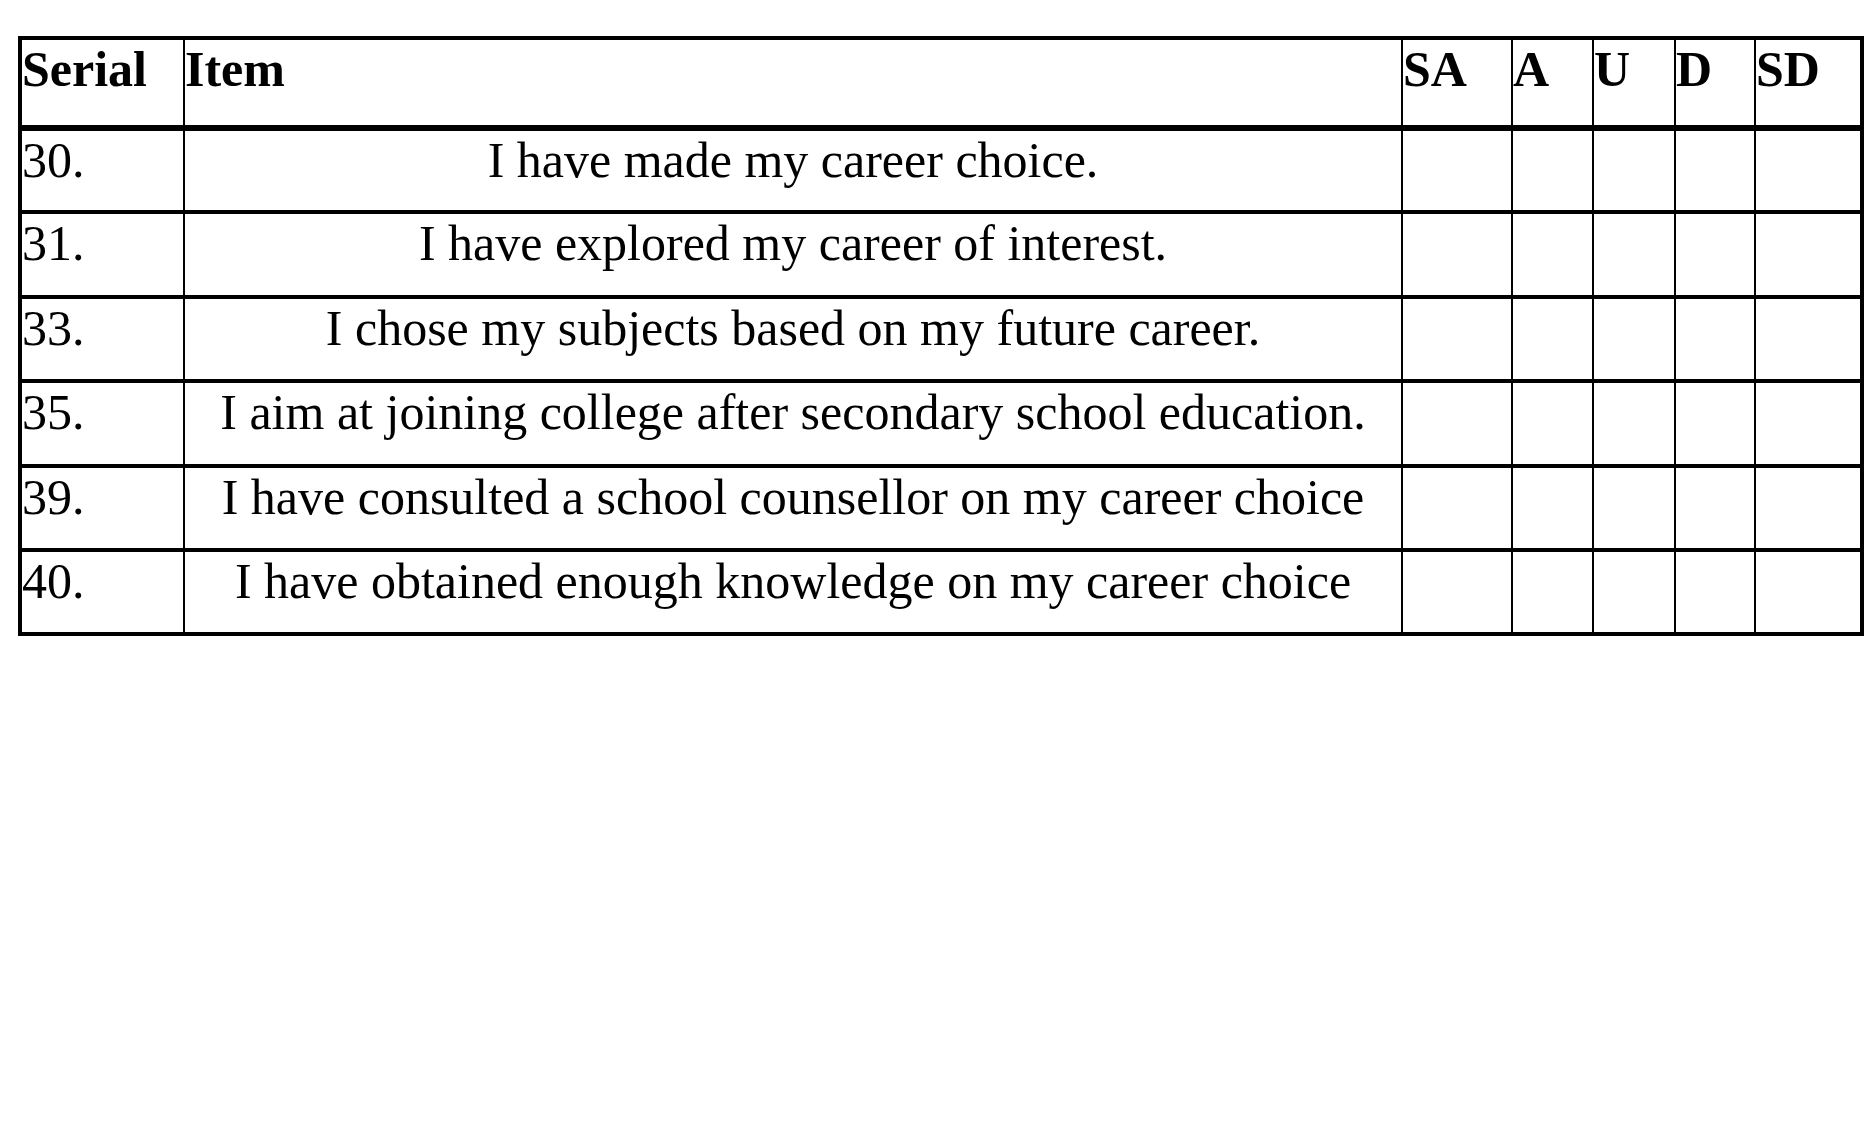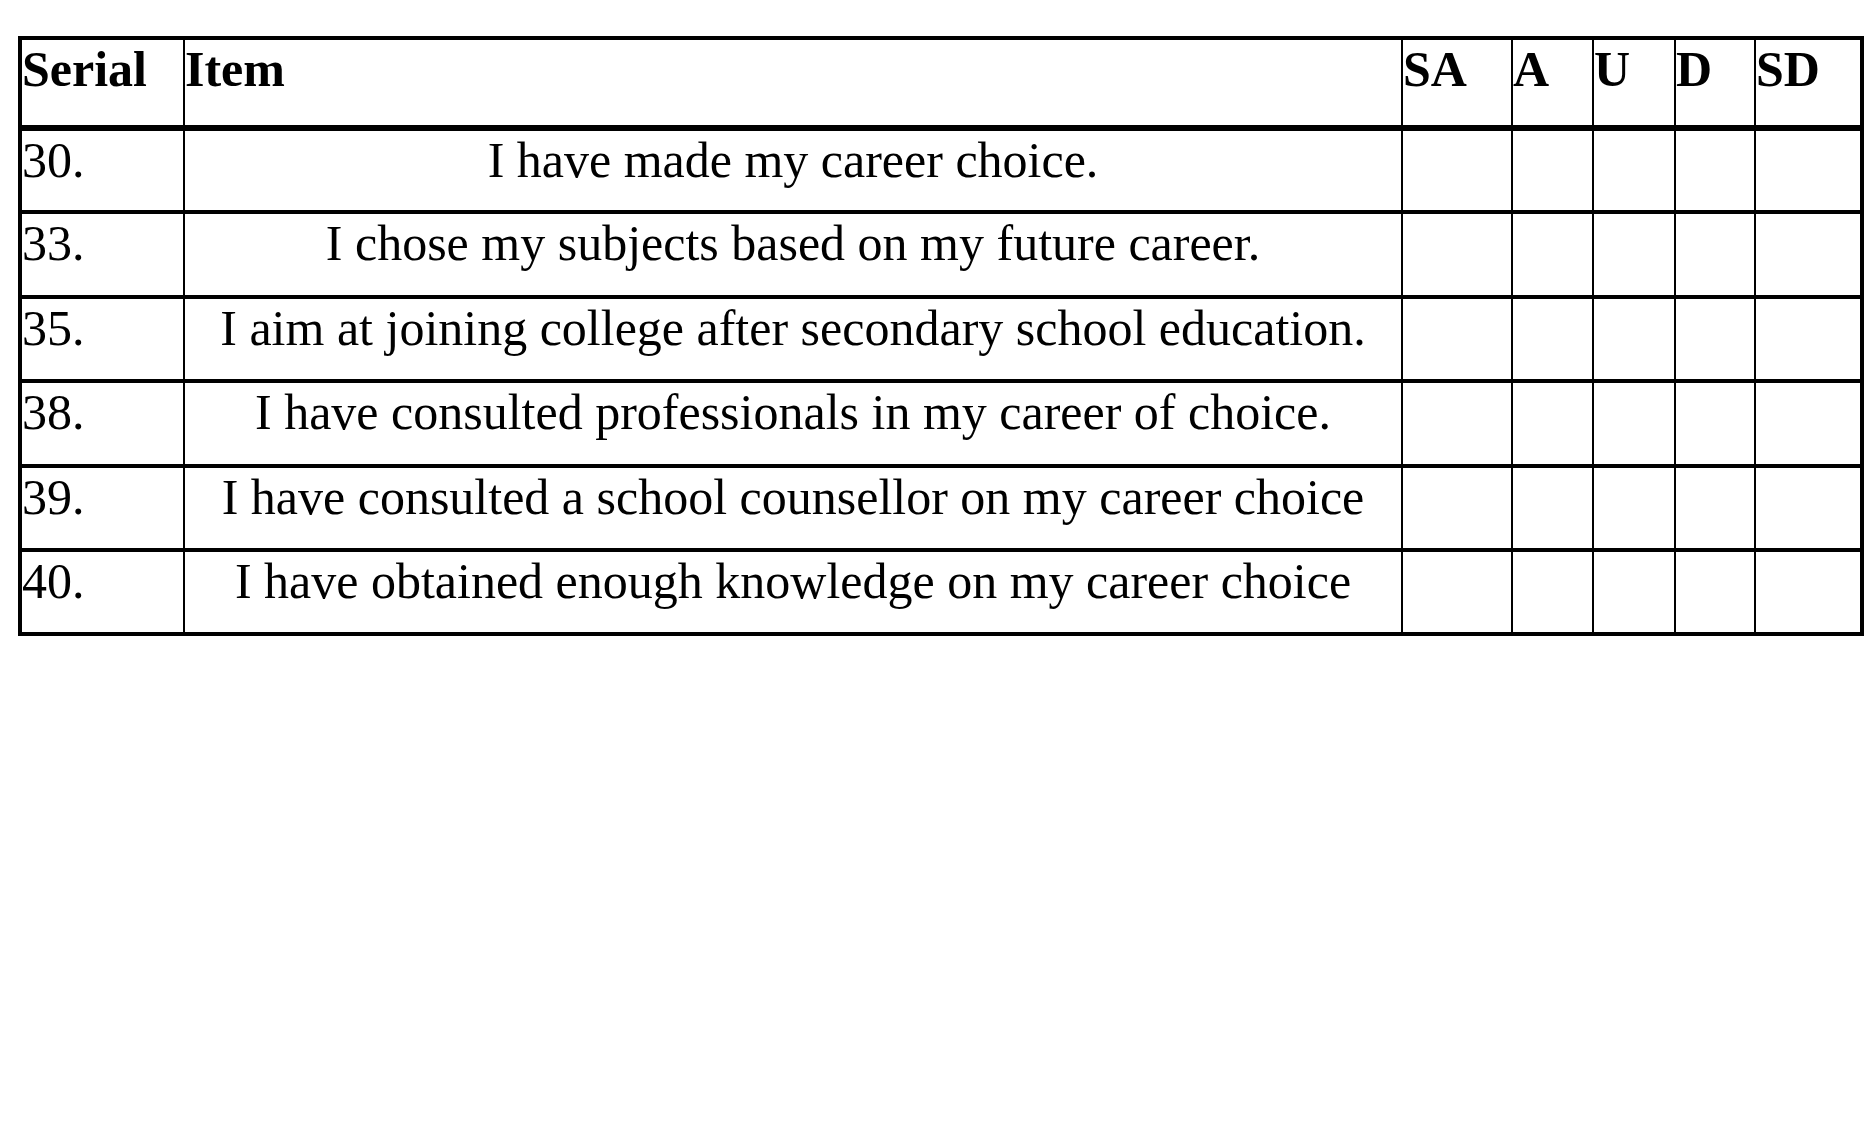--- a/index.html
+++ b/index.html
@@ -85,40 +85,40 @@
       <tr>
         <td class="cell-serial">30.</td>
         <td class="cell-item">I have made my career choice.</td>
         <td class="cell-answer"></td>
         <td class="cell-answer"></td>
         <td class="cell-answer"></td>
         <td class="cell-answer"></td>
         <td class="cell-answer"></td>
       </tr>
       <tr>
+        <td class="cell-serial">31.</td>
+        <td class="cell-item">I have explored my career of interest.</td>
+        <td class="cell-answer"></td>
+        <td class="cell-answer"></td>
+        <td class="cell-answer"></td>
+        <td class="cell-answer"></td>
+        <td class="cell-answer"></td>
+      </tr>
+      <tr>
         <td class="cell-serial">33.</td>
         <td class="cell-item">I chose my subjects based on my future career.</td>
         <td class="cell-answer"></td>
         <td class="cell-answer"></td>
         <td class="cell-answer"></td>
         <td class="cell-answer"></td>
         <td class="cell-answer"></td>
       </tr>
       <tr>
         <td class="cell-serial">35.</td>
         <td class="cell-item">I aim at joining college after secondary school education.</td>
-        <td class="cell-answer"></td>
-        <td class="cell-answer"></td>
-        <td class="cell-answer"></td>
-        <td class="cell-answer"></td>
-        <td class="cell-answer"></td>
-      </tr>
-      <tr>
-        <td class="cell-serial">38.</td>
-        <td class="cell-item">I have consulted professionals in my career of choice.</td>
         <td class="cell-answer"></td>
         <td class="cell-answer"></td>
         <td class="cell-answer"></td>
         <td class="cell-answer"></td>
         <td class="cell-answer"></td>
       </tr>
       <tr>
         <td class="cell-serial">39.</td>
         <td class="cell-item">I have consulted a school counsellor on my career choice</td>
         <td class="cell-answer"></td>

